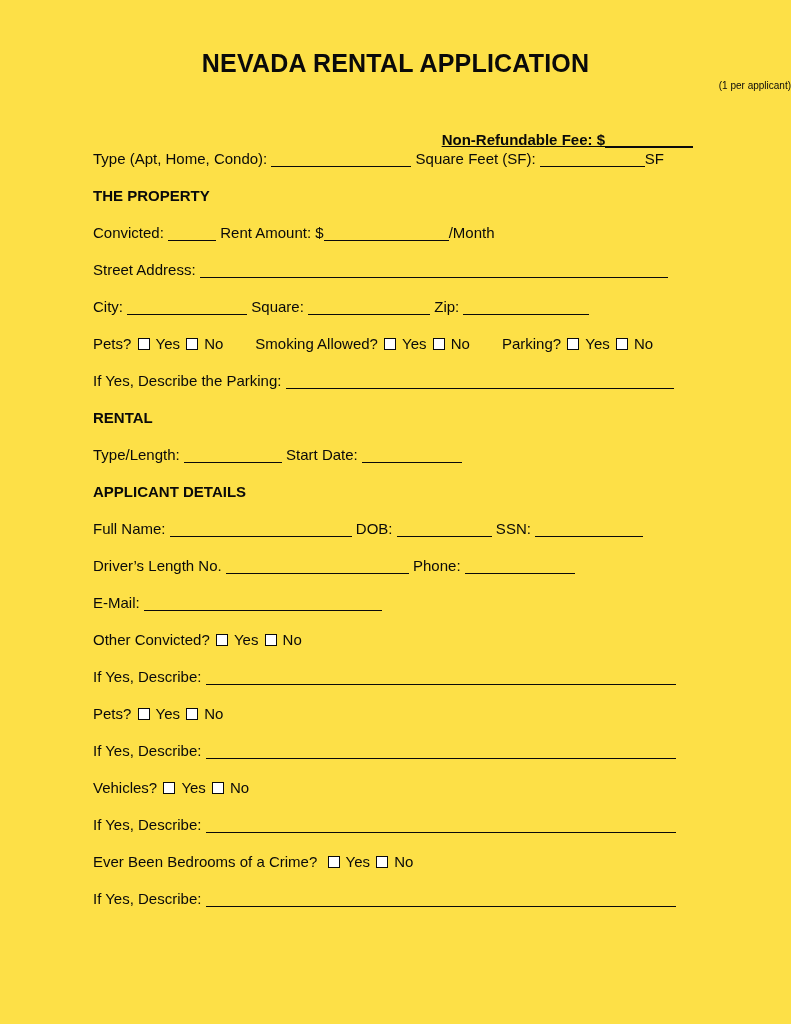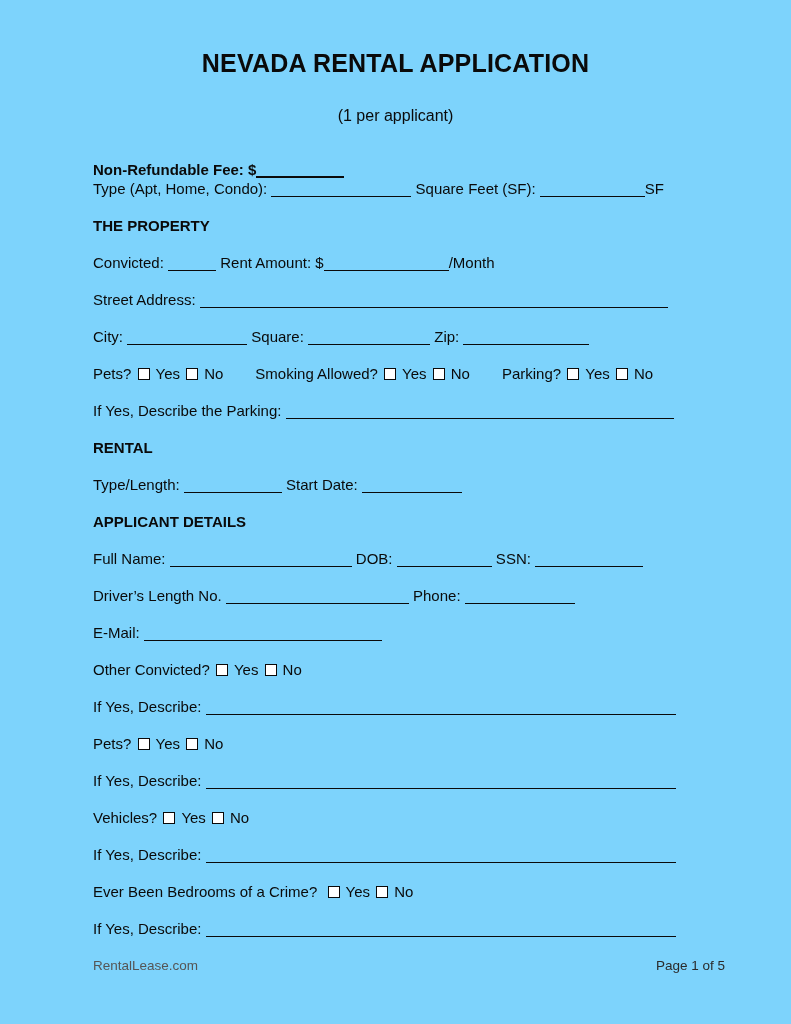--- a/index.html
+++ b/index.html
@@ -1,50 +1,49 @@
 <!DOCTYPE html>
 <html><head>
 <meta charset="utf-8">
 <style>
   html,body { margin:0; padding:0; background:#ffffff; }
   .page {
     position:relative;
     width:791px; height:1024px;
-    background:#7dd3fc;
+    background:#fde047;
     color:#0a0a0a;
     font-family:"Liberation Sans","DejaVu Sans",sans-serif;
     overflow:hidden;
   }
   .title {
     padding-top:48px;
     text-align:center;
     font-size:25px;
     font-weight:bold;
     line-height:30px;
     letter-spacing:0.2px;
   }
   .subtitle {
-    text-align:center;
-    font-size:16px;
+    text-align:right;
+    font-size:10px;
     line-height:16px;
-    margin-top:30px;
   }
   .form {
     margin:37px 0 0 93px;
     width:600px;
   }
   .row {
     height:17px;
     line-height:17px;
     margin-bottom:20px;
     font-size:15px;
     white-space:pre;
   }
   .row.heading { font-weight:bold; }
-  .row.right  { text-align:left; }
+  .row.right  { text-align:right;text-decoration:underline; }
   .row.bold   { font-weight:bold; }
   .blank {
     display:inline-block;
     height:14px;
     border-bottom:1.5px solid #0a0a0a;
     margin-bottom:-3px;
   }
   .row.bold .blank { border-bottom-width:2px; }
   .checkbox {
     display:inline-block;
@@ -91,17 +90,13 @@
       <div class="row"><span class="t">Other Convicted? </span><span class="checkbox"></span><span class="t">Yes </span><span class="checkbox"></span><span class="t">No</span></div>
       <div class="row"><span class="t">If Yes, Describe: </span><span class="blank" style="width: 470px;"></span></div>
       <div class="row"><span class="t">Pets? </span><span class="checkbox"></span><span class="t">Yes </span><span class="checkbox"></span><span class="t">No</span></div>
       <div class="row"><span class="t">If Yes, Describe: </span><span class="blank" style="width: 470px;"></span></div>
       <div class="row"><span class="t">Vehicles? </span><span class="checkbox"></span><span class="t">Yes </span><span class="checkbox"></span><span class="t">No</span></div>
       <div class="row"><span class="t">If Yes, Describe: </span><span class="blank" style="width: 470px;"></span></div>
       <div class="row"><span class="t">Ever Been Bedrooms of a Crime?  </span><span class="checkbox"></span><span class="t">Yes </span><span class="checkbox"></span><span class="t">No</span></div>
       <div class="row"><span class="t">If Yes, Describe: </span><span class="blank" style="width: 470px;"></span></div>
     </div>
 
-  <div class="footer">
-    <span class="site">RentalLease.com</span>
-    <span class="pageno">Page 1 of 5</span>
-  </div>
 </div>
 
 </body></html>

